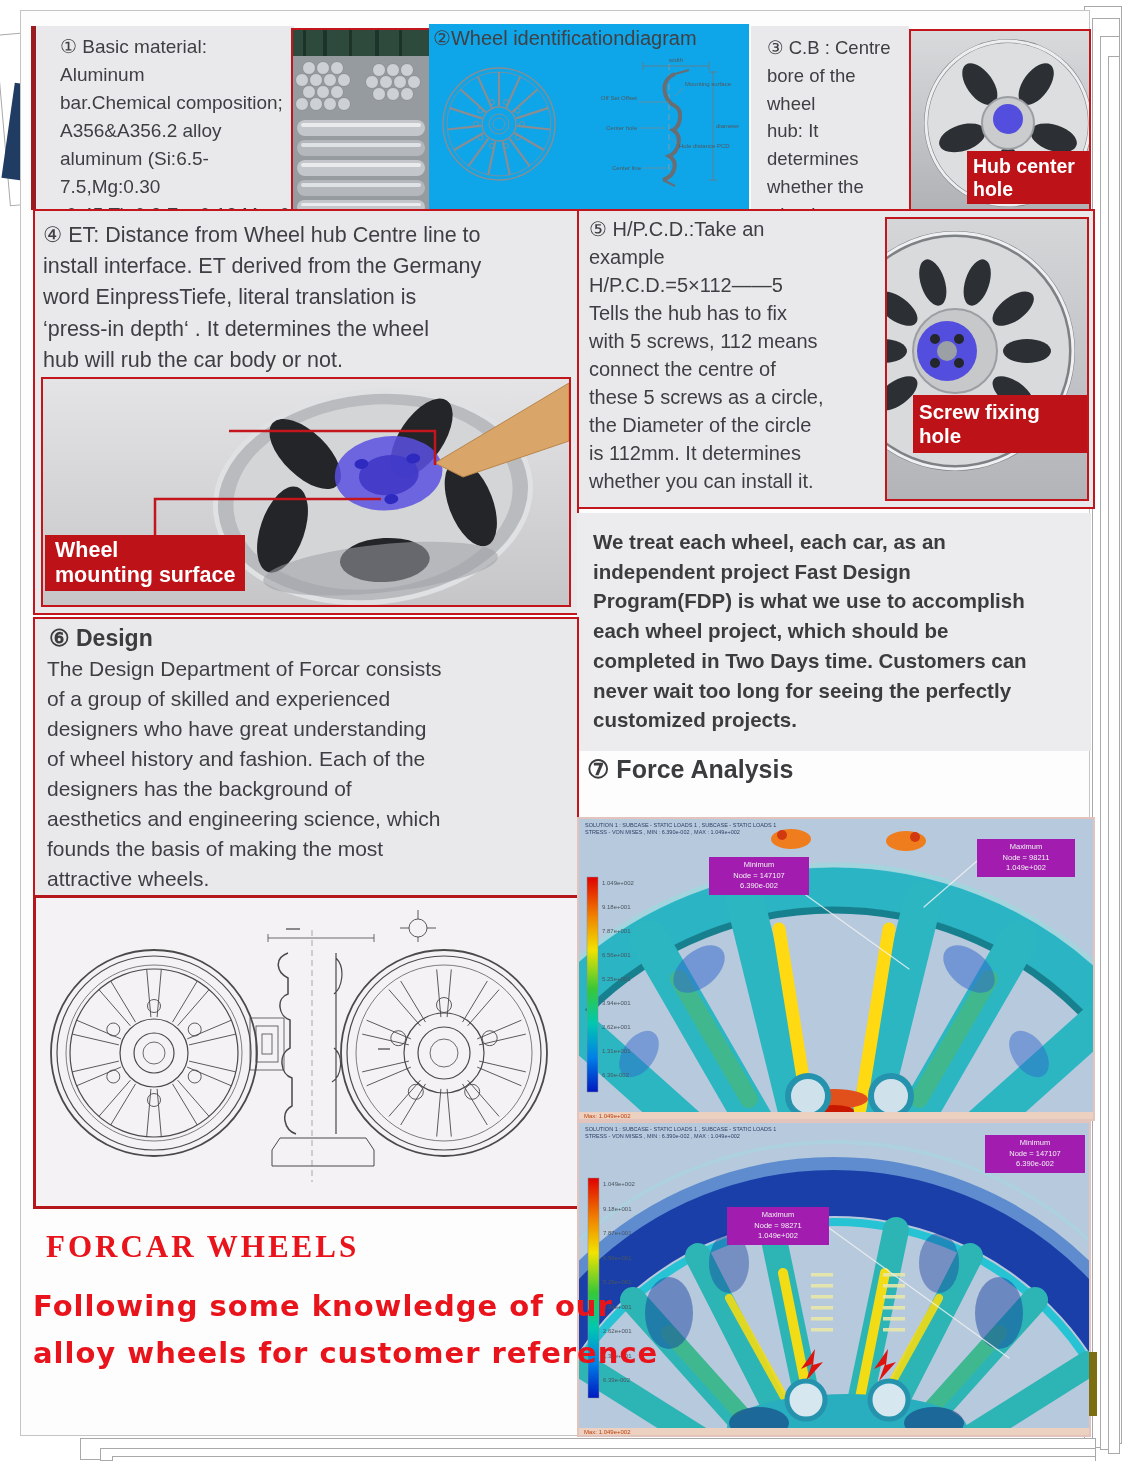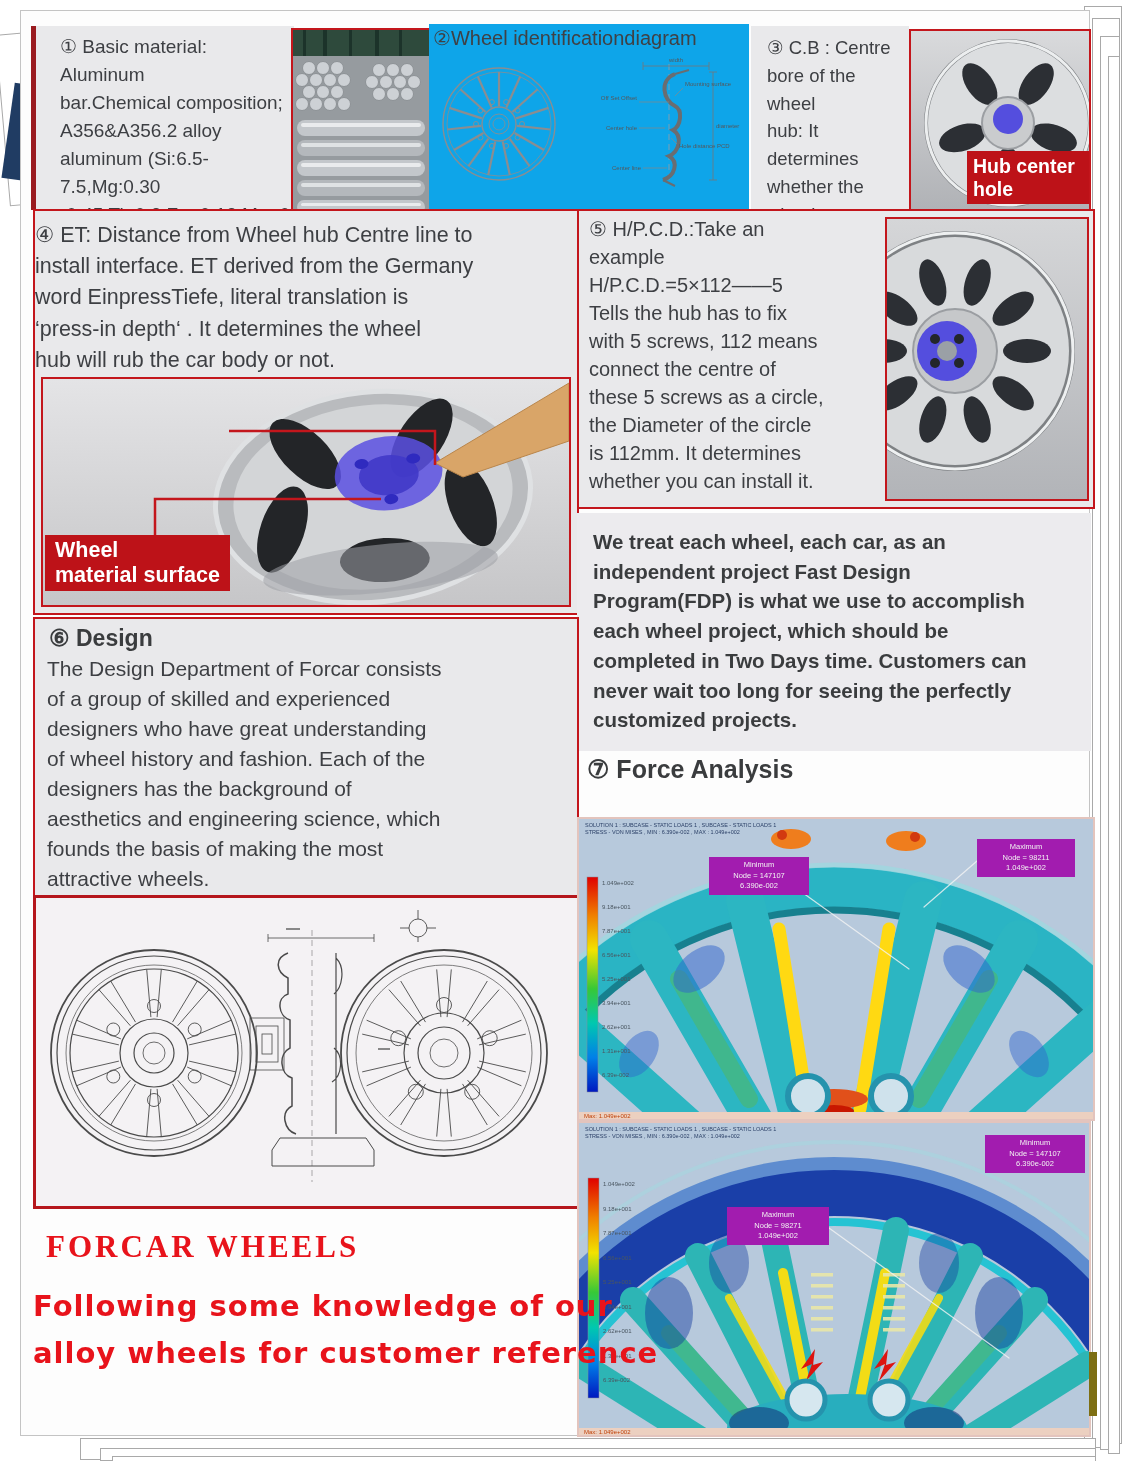--- a/index.html
+++ b/index.html
@@ -180,21 +180,21 @@
         <ellipse cx="68.8" cy="53.2" rx="24" ry="13" transform="rotate(54 68.8 53.2)"></ellipse>
       </g>
       <circle cx="97" cy="92" r="26" fill="#caccce" stroke="#9b9ea2" stroke-width="2"></circle>
       <circle cx="97" cy="88" r="15" fill="#4a43df" opacity="0.92"></circle>
       <circle cx="97" cy="92" r="82" fill="none" stroke="#eceeef" stroke-width="3"></circle>
     </svg>
     <div class="rlabel" style="left:56px;top:120px;right:-2px;font-size:19.5px;padding:4px 6px;">Hub center hole</div>
   </div>
 
   <div class="abs graybox redbd" style="left:12px;top:198px;width:542px;height:402px;">
-    <div class="txt" style="padding:9px 8px 0 0;font-size:21.5px;line-height:1.45;">④ ET: Distance from Wheel hub Centre line to
+    <div class="txt" style="padding:9px 8px 0 8px;font-size:21.5px;line-height:1.45;">④ ET: Distance from Wheel hub Centre line to
 install interface. ET derived from the Germany
 word EinpressTiefe, literal translation is
  ‘press-in depth‘ . It determines the wheel
 hub will rub the car body or not.</div>
     <div class="abs redbd" style="left:6px;top:166px;width:526px;height:226px;overflow:hidden;">
       <svg width="526" height="226" viewBox="0 0 526 226">
         <defs>
           <linearGradient id="g4" x1="0" y1="0" x2="0" y2="1">
             <stop offset="0" stop-color="#e4e4e6"></stop>
               <stop offset="1" stop-color="#c6c6c8"></stop>
@@ -216,21 +216,21 @@
           <ellipse cx="348" cy="98" rx="30" ry="20" fill="#4038c8" opacity="0.9"></ellipse>
           <ellipse cx="322" cy="84" rx="7" ry="5" fill="#2f2abf"></ellipse>
             <ellipse cx="374" cy="84" rx="7" ry="5" fill="#2f2abf"></ellipse>
           <ellipse cx="348" cy="122" rx="7" ry="5" fill="#2f2abf"></ellipse>
         </g>
         <polygon points="526,4 392,84 420,98 526,62" fill="#d9a568" stroke="#b9854a" stroke-width="1"></polygon>
         <polyline points="186,52 392,52 392,86" stroke="#c3161c" stroke-width="2.5" fill="none"></polyline>
         <polyline points="112,156 112,120 338,120" stroke="#c3161c" stroke-width="2.5" fill="none"></polyline>
       </svg>
       <div class="rlabel" style="left:2px;top:156px;font-size:21.5px;padding:3px 10px;">Wheel
-material surface</div>
+mounting surface</div>
     </div>
   </div>
 
   <div class="abs graybox redbd" style="left:556px;top:198px;width:514px;height:296px;">
     <div class="txt" style="position:absolute;left:10px;top:4px;width:296px;font-size:20px;line-height:1.4;">⑤ H/P.C.D.:Take an
 example
 H/P.C.D.=5×112——5
 Tells the hub has to fix
 with 5 screws, 112 means
 connect the centre of
@@ -263,20 +263,21 @@
         </g>
         <circle cx="68" cy="132" r="42" fill="#c6c8ca" stroke="#9b9ea2" stroke-width="2"></circle>
         <circle cx="60" cy="132" r="30" fill="#4a43df" opacity="0.92"></circle>
         <circle cx="60" cy="132" r="10" fill="#9aa0a6"></circle>
         <circle cx="48" cy="120" r="5" fill="#23262a"></circle>
           <circle cx="72" cy="120" r="5" fill="#23262a"></circle>
         <circle cx="48" cy="144" r="5" fill="#23262a"></circle>
           <circle cx="72" cy="144" r="5" fill="#23262a"></circle>
         <circle cx="68" cy="132" r="118" fill="none" stroke="#eef0f1" stroke-width="3"></circle>
       </svg>
+      <div class="rlabel" style="left:26px;top:176px;right:0;font-size:20.5px;padding:5px 6px;">Screw fixing hole</div>
     </div>
   </div>
 
   <div class="abs" style="left:556px;top:502px;width:514px;height:238px;background:#ecebee;">
     <div class="txt bold" style="padding:14px 14px 0 16px;font-size:20.5px;line-height:1.45;color:#3a3c3e;">   We treat each wheel, each car, as an
 independent project Fast Design
 Program(FDP) is what we use to accomplish
 each wheel project, which should be
 completed in Two Days time. Customers can
 never wait too long for seeing the perfectly

